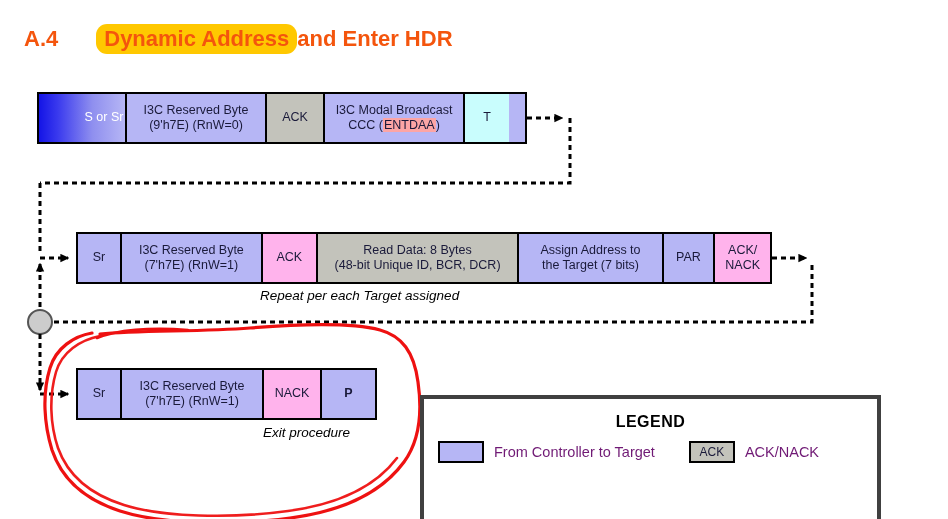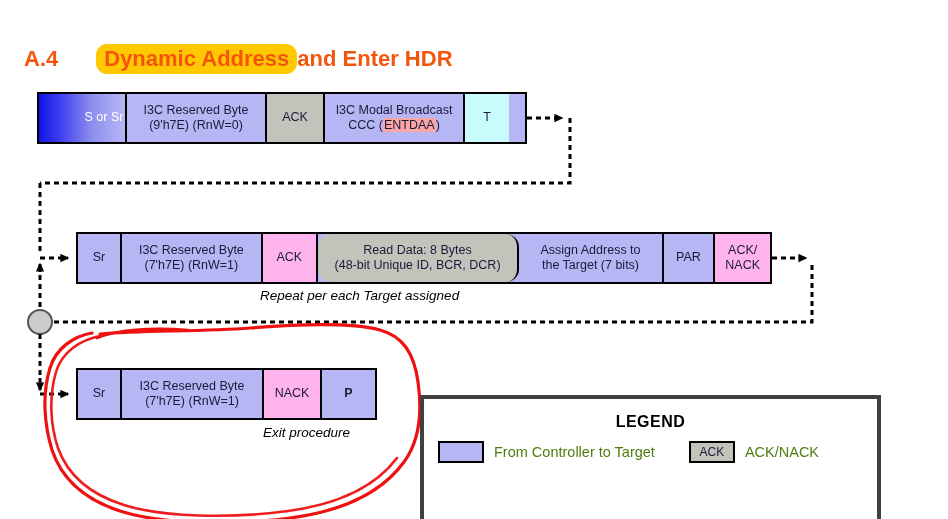--- a/index.html
+++ b/index.html
@@ -18,21 +18,20 @@
   
   #heading {
     position: absolute;
     left: 24px;
     top: 26px;
     font-size: 22px;
     font-weight: bold;
     color: #f4550d;
     white-space: nowrap;
     letter-spacing: 0px;
-    margin-top: 20px;
   }
   #heading .num { margin-right: 38px; }
   #heading .hl {
     background: #ffc800;
     border-radius: 11px;
     padding: 2px 8px 3px 8px;
   }
 
   
   #diagram {
@@ -133,21 +132,21 @@
     display: flex;
     align-items: center;
     justify-content: center;
     font-size: 12px;
     color: #1a1a3a;
   }
   .sw-controller { background: #b6b6f5; }
   .sw-ack { background: #c3c3bb; }
   .legend-label {
     font-size: 14.5px;
-    color: #4d7c0f;
+    color: #701a75;
     margin-left: 10px;
     white-space: nowrap;
   }
 
   
   #annotation {
     position: absolute;
     left: 0; top: 0;
     width: 948px; height: 519px;
     pointer-events: none;
@@ -234,21 +233,21 @@
     <div class="cell" style="width:44px;">
       <span>Sr</span>
     </div>
     <div class="cell" style="width:142px; flex-direction:column;">
       <span>I3C Reserved Byte</span>
       <span>(7'h7E) (RnW=1)</span>
     </div>
     <div class="cell c-ack-pink" style="width:55px;">
       <span>ACK</span>
     </div>
-    <div class="cell c-data-gray" style="width:203px; flex-direction:column;border-radius:13px;">
+    <div class="cell c-data-gray" style="width:203px; flex-direction:column;">
       <span>Read Data: 8 Bytes</span>
       <span>(48-bit Unique ID, BCR, DCR)</span>
     </div>
     <div class="cell" style="width:145px; flex-direction:column;">
       <span>Assign Address to</span>
       <span>the Target (7 bits)</span>
     </div>
     <div class="cell" style="width:52px;">
       <span>PAR</span>
     </div>

